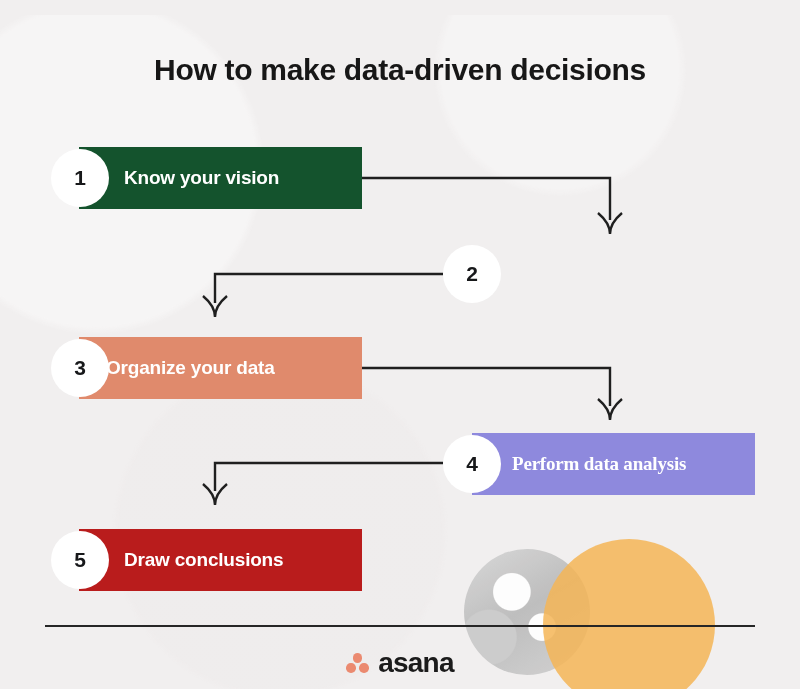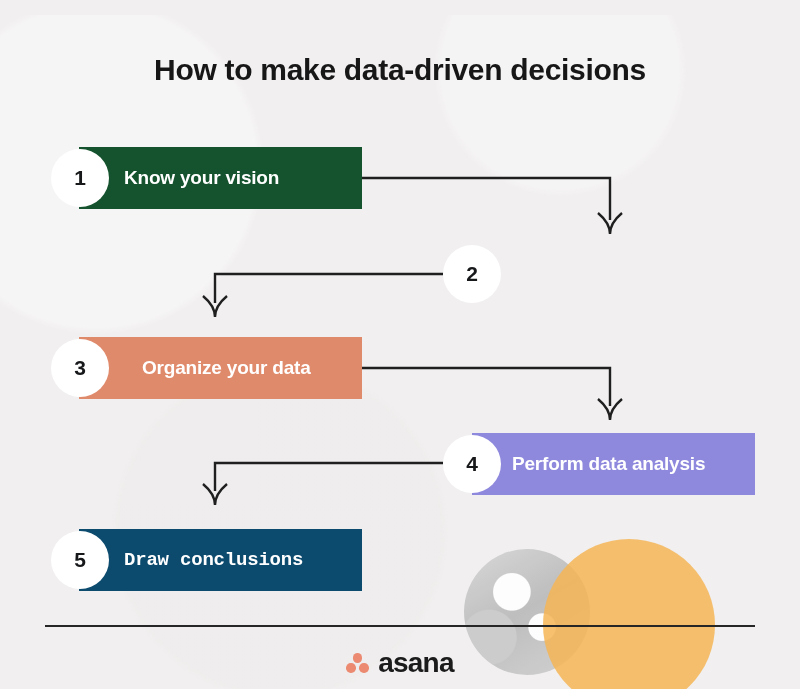--- a/index.html
+++ b/index.html
@@ -200,34 +200,34 @@
     <div class="step-bar left-align" style="background:#14532d;">
       <span class="step-label" style="left:45px;">Know your vision</span>
     </div>
   </div>
   <div class="step-badge" style="left:51px; top:134px;">1</div>
 
   <div class="step-badge" style="left:443px; top:230px;">2</div>
 
   <div class="step" style="left:79px; top:322px; width:283px;">
     <div class="step-bar left-align" style="background:#e08a6c;">
-      <span class="step-label" style="left:63px;">Organize your data</span>
+      <span class="step-label" style="left:27px;">Organize your data</span>
     </div>
   </div>
   <div class="step-badge" style="left:51px; top:324px;">3</div>
 
   <div class="step" style="left:472px; top:418px; width:283px;">
-    <div class="step-bar right-align" style="background:#8e89dd;">
+    <div class="step-bar right-align" style="background:#8e89dd;font-family:Liberation Serif, serif;">
       <span class="step-label" style="left:40px;">Perform data analysis</span>
     </div>
   </div>
   <div class="step-badge" style="left:443px; top:420px;">4</div>
 
   <div class="step" style="left:79px; top:514px; width:283px;">
-    <div class="step-bar left-align" style="background:#0c4a6e;font-family:Liberation Mono, monospace;">
+    <div class="step-bar left-align" style="background:#b91c1c;">
       <span class="step-label" style="left:45px;">Draw conclusions</span>
     </div>
   </div>
   <div class="step-badge" style="left:51px; top:516px;">5</div>
 
   <div id="baseline"></div>
 
   <div id="logo">
     <span id="logo-mark">
       <span class="logo-dot top"></span>

